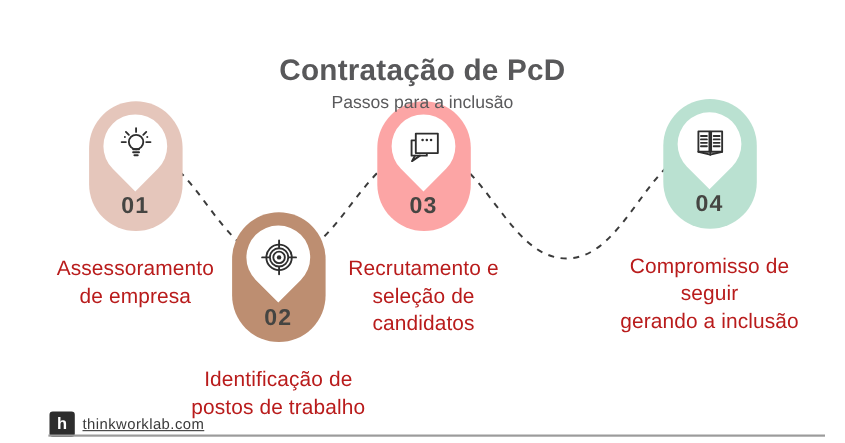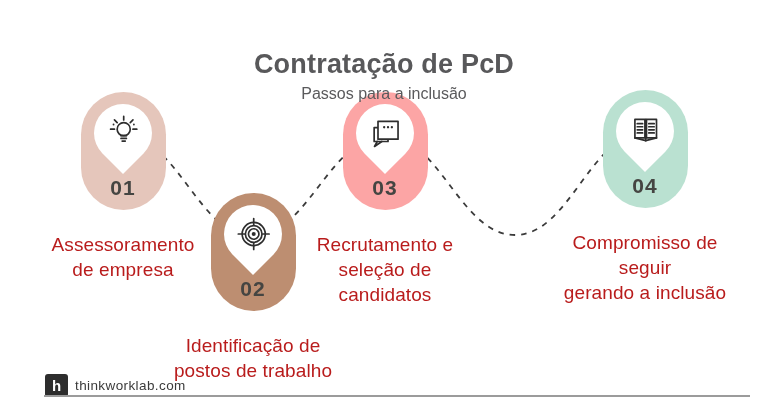--- a/index.html
+++ b/index.html
@@ -40,21 +40,21 @@
   .step4 { left:425px; top:192px; }
   .step5 { left:555px; top:90px;  }
 
   
   .footer { position:absolute; left:0; top:0; width:768px; height:403px; z-index:2; pointer-events:none; }
   .logo-box {
     position:absolute; left:45px; top:374px; width:23px; height:23px;
     border-radius:3px; display:flex; align-items:center; justify-content:center;
   }
   .logo-letter { color:#ffffff; font-size:15px; font-weight:bold; }
-  .website { position:absolute; left:75px; top:374px; height:23px; line-height:23px; font-size:13.5px; color:#3a3a3a; letter-spacing:0.4px; }
+  .website { position:absolute; left:75px; top:374px; height:23px; line-height:23px; font-size:13.5px; color:#3a3a3a; letter-spacing:0.4px;text-decoration:underline; }
   .divider { position:absolute; left:44px; top:395px; width:706px; height:2px; background:#9b9b9b; }
 
   .icon-stroke { fill:none; stroke:#2e2e2e; stroke-width:2.2; stroke-linecap:round; stroke-linejoin:round; }
   .icon-fill { fill:#2e2e2e; stroke:none; }
   .icon-white { fill:#ffffff; stroke:#2e2e2e; stroke-width:2.2; stroke-linejoin:round; }
 </style>
 </head>
 <body>
 
 <div class="canvas">

